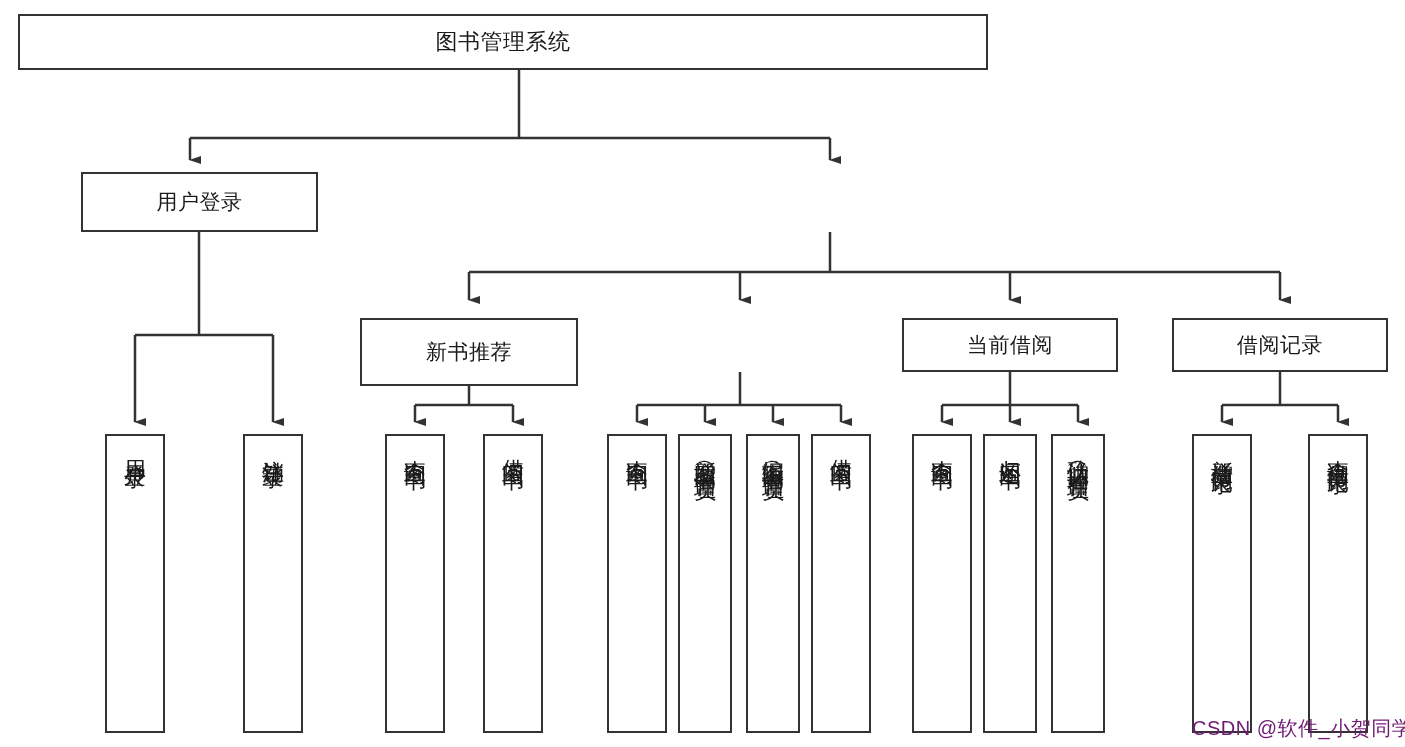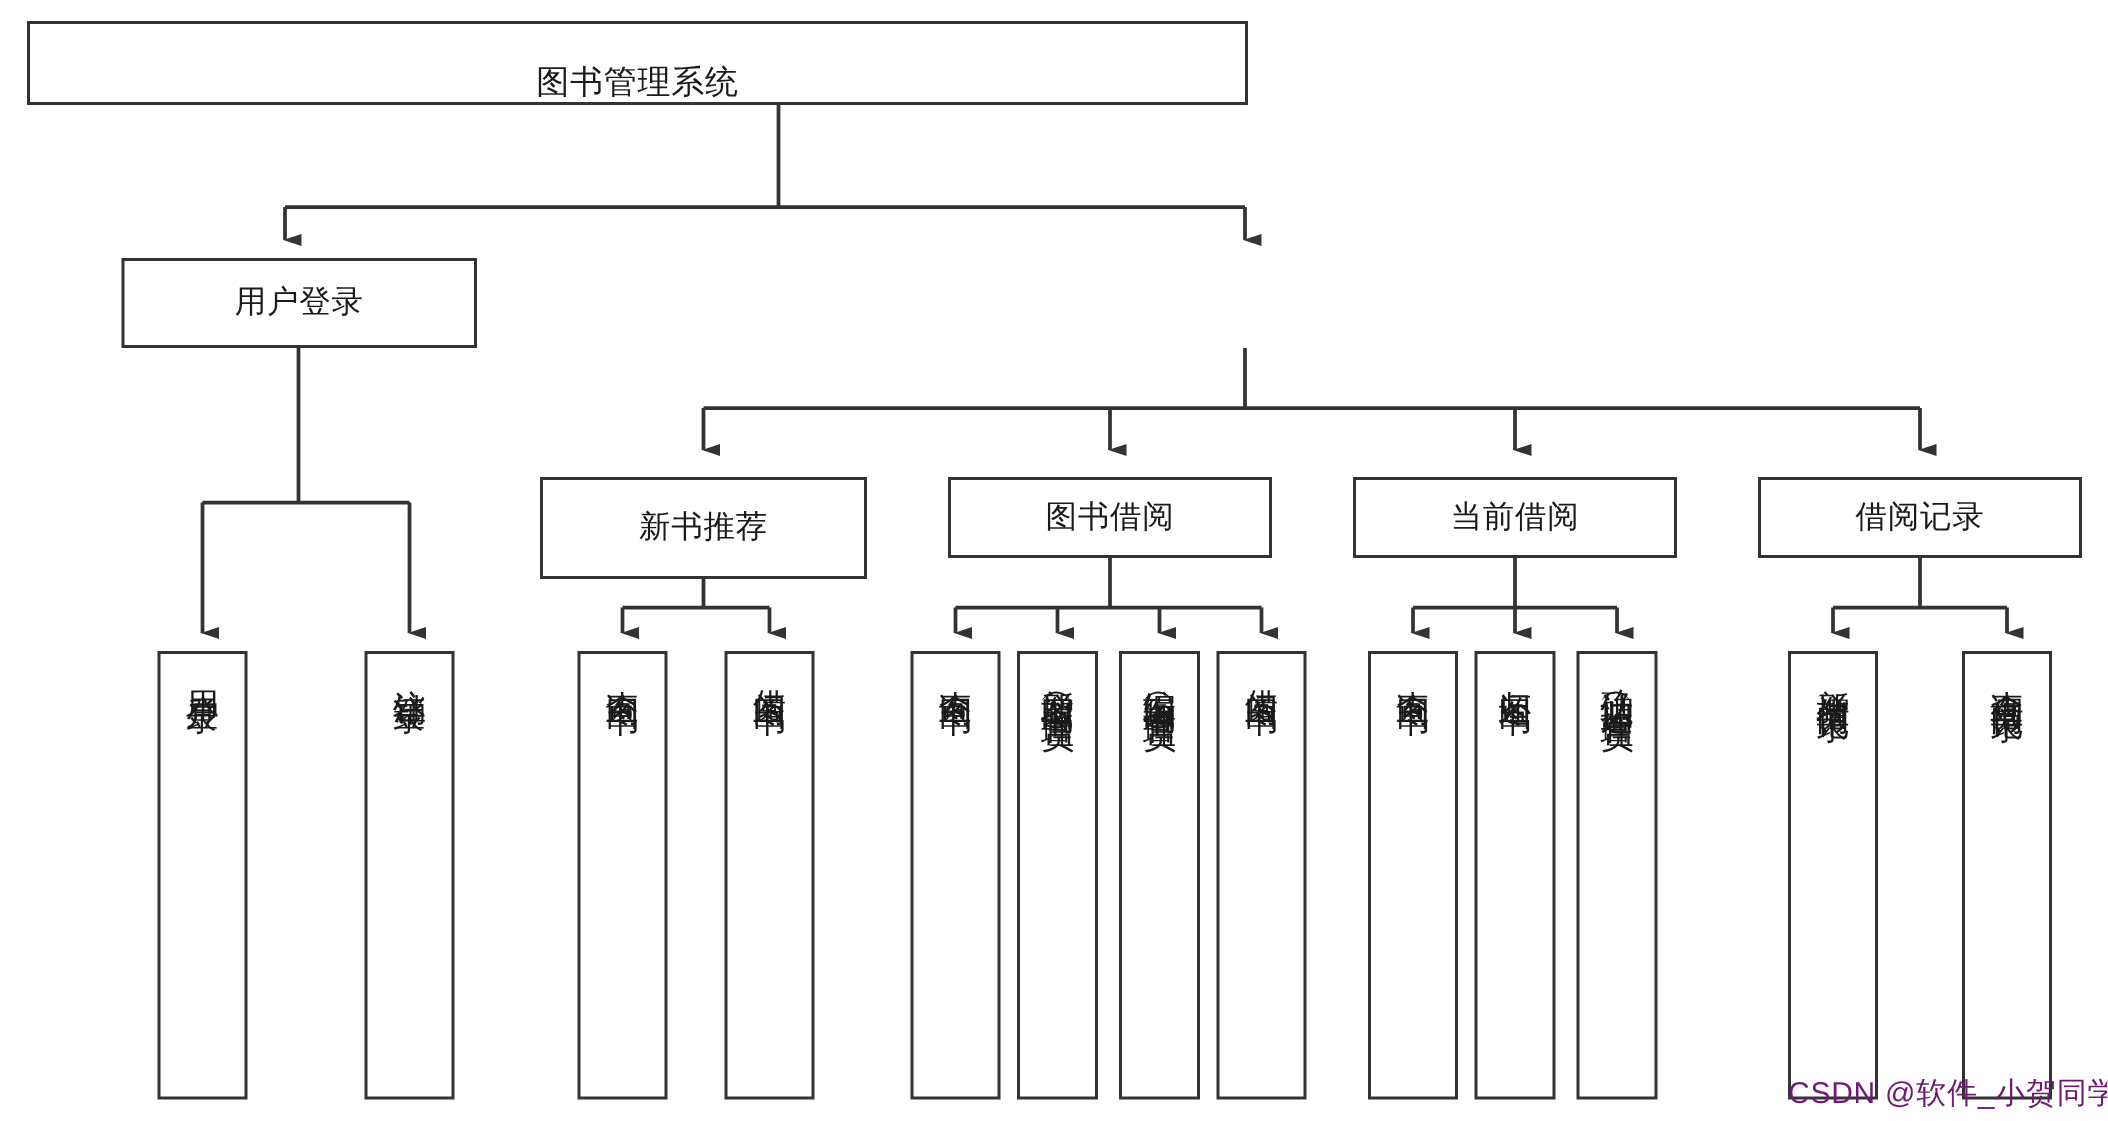--- a/index.html
+++ b/index.html
@@ -116,33 +116,30 @@
       <path d="M1010,405 L1010,422" marker-end="url(#arr)"></path>
       <path d="M1078,405 L1078,422" marker-end="url(#arr)"></path>
 
       <path d="M1280,372 L1280,405"></path>
       <path d="M1222,405 L1338,405"></path>
       <path d="M1222,405 L1222,422" marker-end="url(#arr)"></path>
       <path d="M1338,405 L1338,422" marker-end="url(#arr)"></path>
     </g>
   </svg>
 
-  <div class="node horizontal root" style="left:18px; top:14px; width:814px; height:56px;align-items:flex-end;">
+  <div class="node horizontal root" style="left:18px; top:14px; width:970px; height:56px;">
     <span class="label">图书管理系统</span>
   </div>
 
   <div class="node horizontal" style="left:81px; top:172px; width:237px; height:60px;">
     <span class="label">用户登录</span>
   </div>
 
   <div class="node horizontal" style="left:360px; top:318px; width:218px; height:68px;">
     <span class="label">新书推荐</span>
-  </div>
-  <div class="node horizontal" style="left:632px; top:318px; width:216px; height:54px;">
-    <span class="label">图书借阅</span>
   </div>
   <div class="node horizontal" style="left:902px; top:318px; width:216px; height:54px;">
     <span class="label">当前借阅</span>
   </div>
   <div class="node horizontal" style="left:1172px; top:318px; width:216px; height:54px;">
     <span class="label">借阅记录</span>
   </div>
 
   <div class="node vertical" style="left:105px; top:434px; width:60px; height:299px;">
     <span class="label">用户登录</span>

